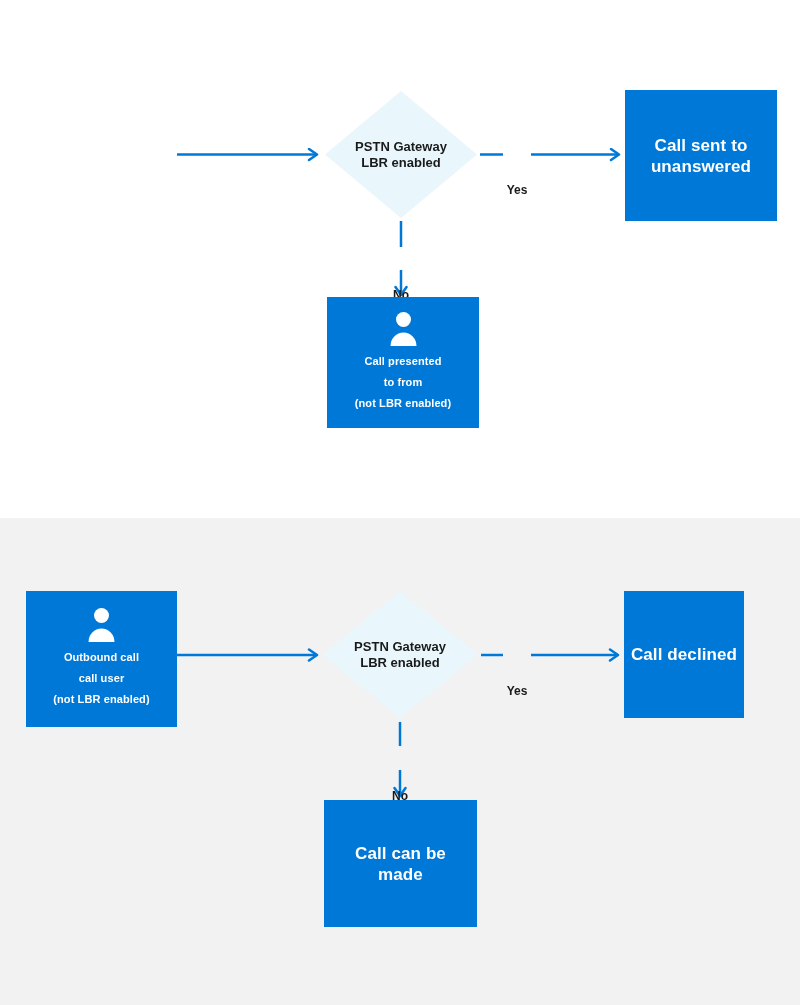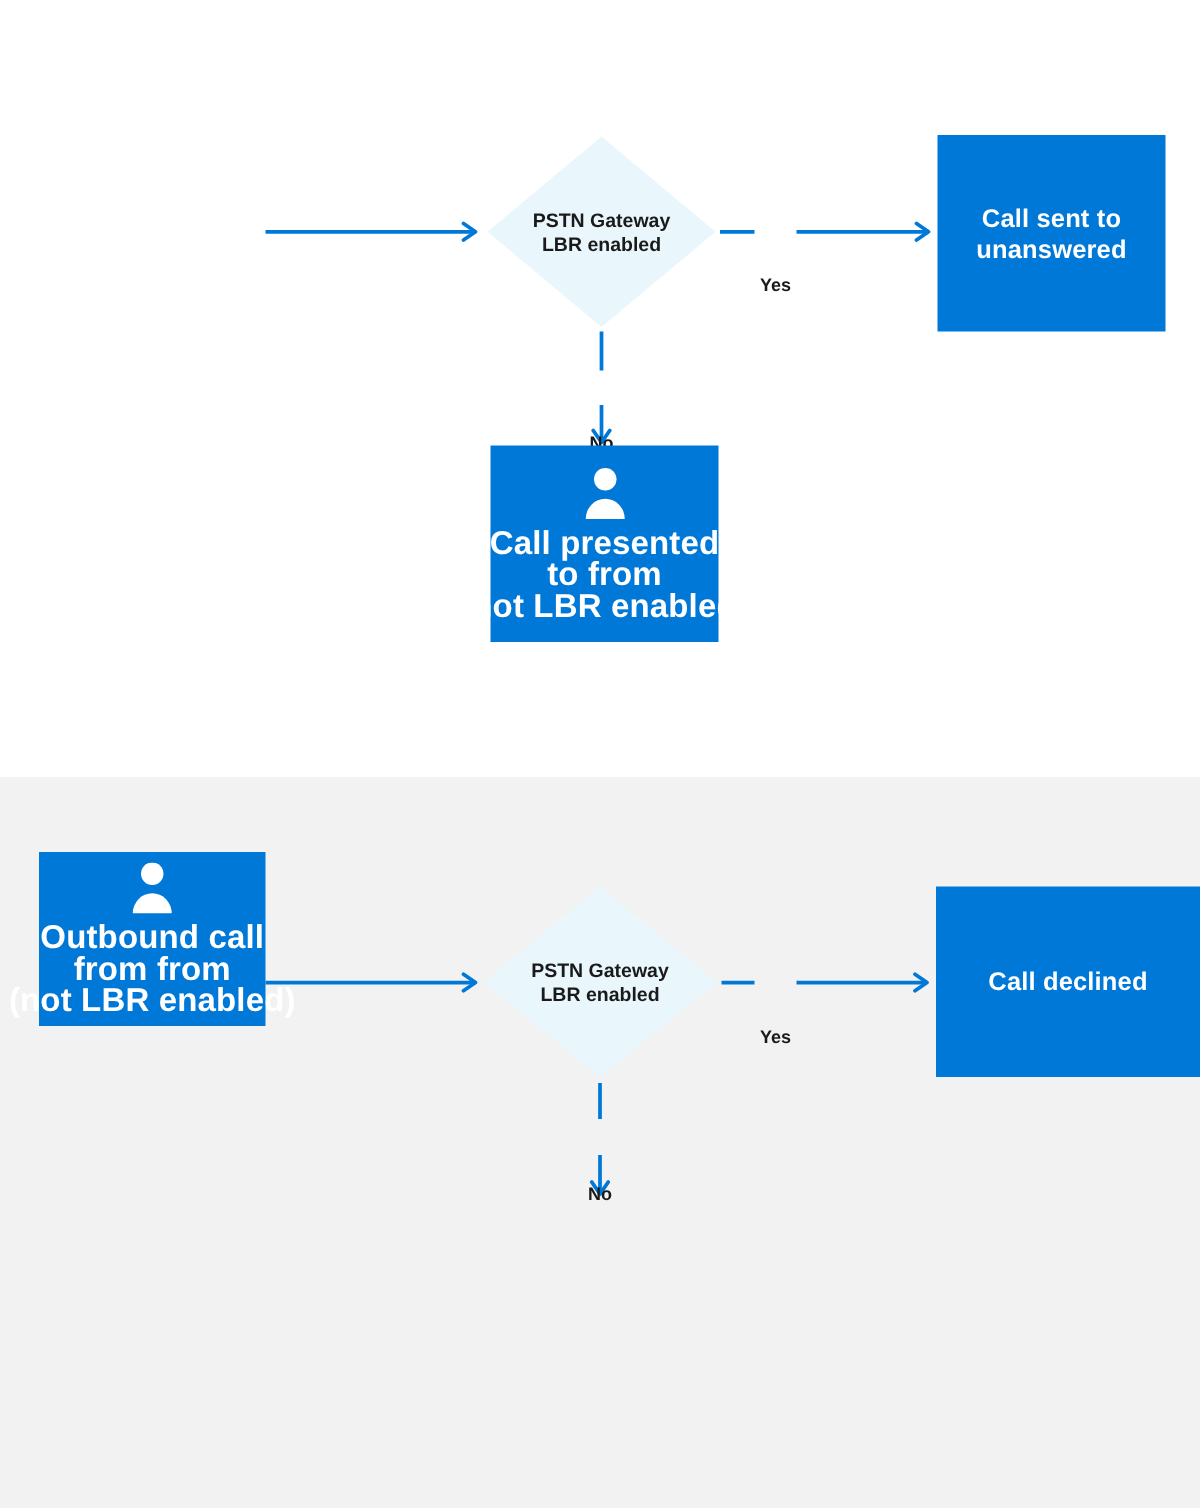--- a/index.html
+++ b/index.html
@@ -50,21 +50,21 @@
     flex-direction:column;
     align-items:center;
     justify-content:center;
     text-align:center;
     font-weight:700;
     font-size:17px;
     line-height:21px;
     letter-spacing:0.1px;
   }
   .pbox .bline{white-space:nowrap;}
-  .pbox.small-text{font-size:22px;line-height:21px;}
+  .pbox.small-text{font-size:11px;line-height:21px;}
   .person-svg{display:block;margin:0 auto 5px auto;}
   .dlabel{
     position:absolute;
     display:flex;
     flex-direction:column;
     align-items:center;
     justify-content:center;
     text-align:center;
     color:var(--label-text,#1a1a1a);
     font-size:13px;
@@ -130,37 +130,41 @@
   <div class="pbox small-text" style="left:327px;top:297px;width:152px;height:131px">
     <svg class="person-svg" width="27" height="34" viewBox="0 0 27 34" xmlns="http://www.w3.org/2000/svg">
       <circle cx="13.5" cy="7.5" r="7.5" fill="#ffffff"></circle>
       <path d="M0.5 34 a13 13.5 0 0 1 26 0 z" fill="#ffffff"></path>
     </svg>
     <div class="bline">Call presented</div>
     <div class="bline">to from</div>
     <div class="bline">(not LBR enabled)</div>
   </div>
 
-  <div class="pbox small-text" style="left:26px;top:568px;width:151px;height:116px">
+  <div class="pbox small-text" style="left:26px;top:591px;width:151px;height:136px">
     <svg class="person-svg" width="27" height="34" viewBox="0 0 27 34" xmlns="http://www.w3.org/2000/svg">
       <circle cx="13.5" cy="7.5" r="7.5" fill="#ffffff"></circle>
       <path d="M0.5 34 a13 13.5 0 0 1 26 0 z" fill="#ffffff"></path>
     </svg>
     <div class="bline">Outbound call</div>
-    <div class="bline">from from</div>
+    <div class="bline">call user</div>
     <div class="bline">(not LBR enabled)</div>
   </div>
 
   <div class="dlabel" style="left:322px;top:591px;width:156px;height:127px">
     <div>PSTN Gateway</div>
     <div>LBR enabled</div>
   </div>
 
   <div class="elabel" style="left:495px;top:646px;width:44px">Yes</div>
 
-  <div class="pbox" style="left:624px;top:591px;width:176px;height:127px">
+  <div class="pbox" style="left:624px;top:591px;width:120px;height:127px">
     <div class="bline">Call declined</div>
   </div>
 
   <div class="elabel" style="left:380px;top:751px;width:40px">No</div>
 
+  <div class="pbox" style="left:324px;top:800px;width:153px;height:127px">
+    <div class="bline">Call can be</div>
+    <div class="bline">made</div>
+  </div>
 
 </div>
 
 </body></html>

